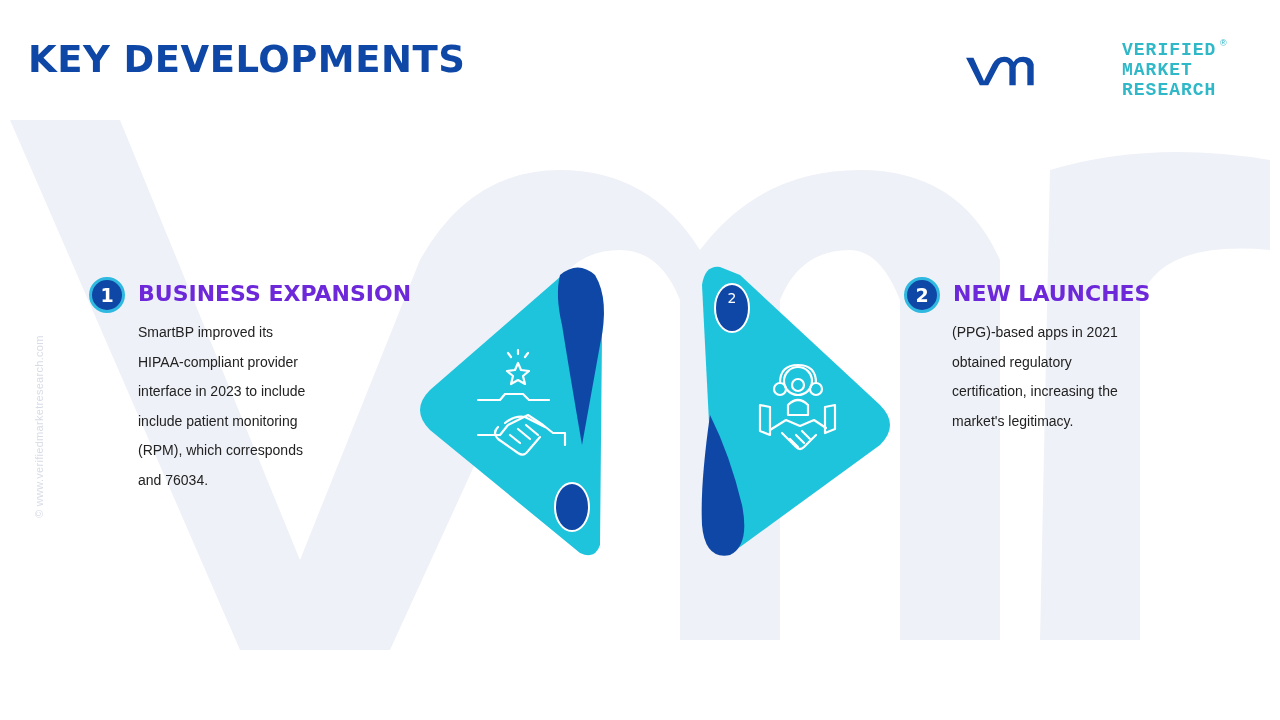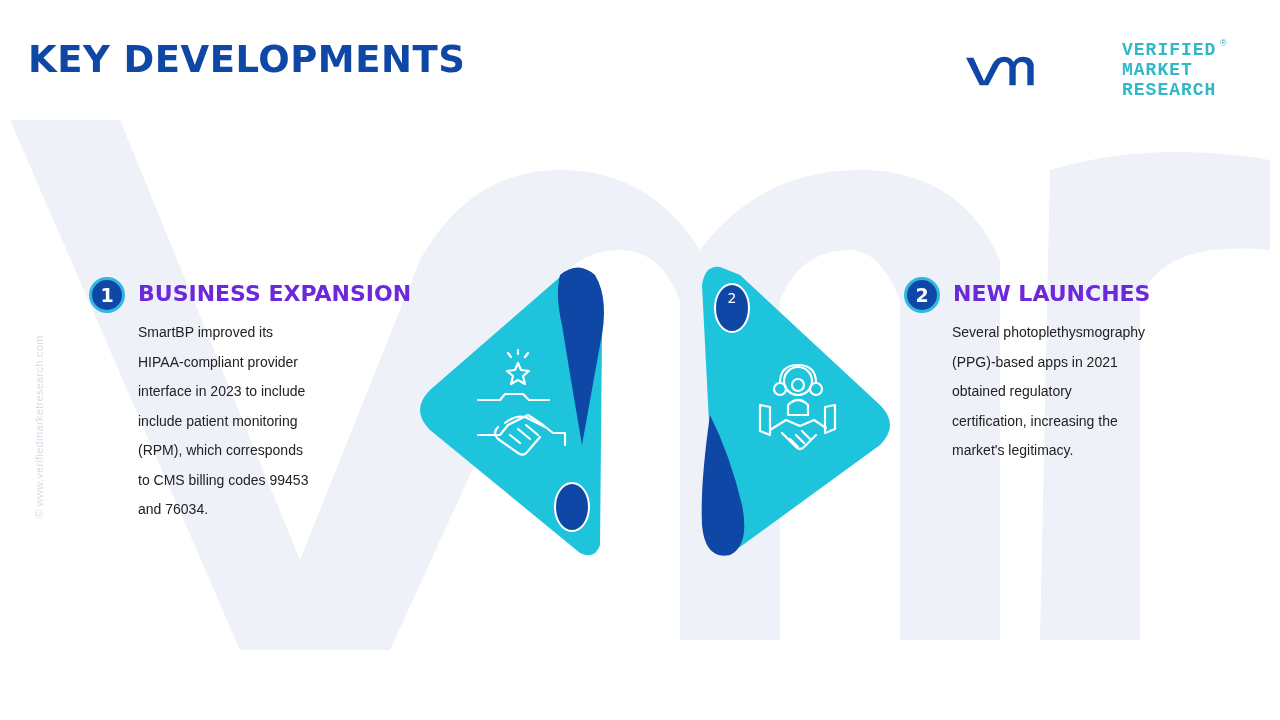--- a/index.html
+++ b/index.html
@@ -39,28 +39,26 @@
 <div class="side-url">© www.verifiedmarketresearch.com</div>
 
 <div class="badge" style="left:89px;top:277px;">1</div>
 <div class="heading" style="left:138px;top:281px;">BUSINESS EXPANSION</div>
 <div class="body-text" style="left:138px;top:318px;">
   <span>SmartBP improved its</span>
   <span>HIPAA-compliant provider</span>
   <span>interface in 2023 to include</span>
   <span>include patient monitoring</span>
   <span>(RPM), which corresponds</span>
-  <span>to CMS billing codes 99453</span>
   <span>and 76034.</span>
 </div>
 
 <div class="badge" style="left:904px;top:277px;">2</div>
 <div class="heading" style="left:953px;top:281px;">NEW LAUNCHES</div>
 <div class="body-text" style="left:952px;top:318px;">
-  <span>Several photoplethysmography</span>
   <span>(PPG)-based apps in 2021</span>
   <span>obtained regulatory</span>
   <span>certification, increasing the</span>
   <span>market's legitimacy.</span>
 </div>
 
 <svg class="graphic" viewBox="0 0 490 310">
 
   <g>
     <path d="M150 22 Q165 10 178 22 Q195 45 192 80 L190 290 Q185 305 170 298 L20 175 Q0 155 20 135 Z" fill="#1ec3dc"></path>

